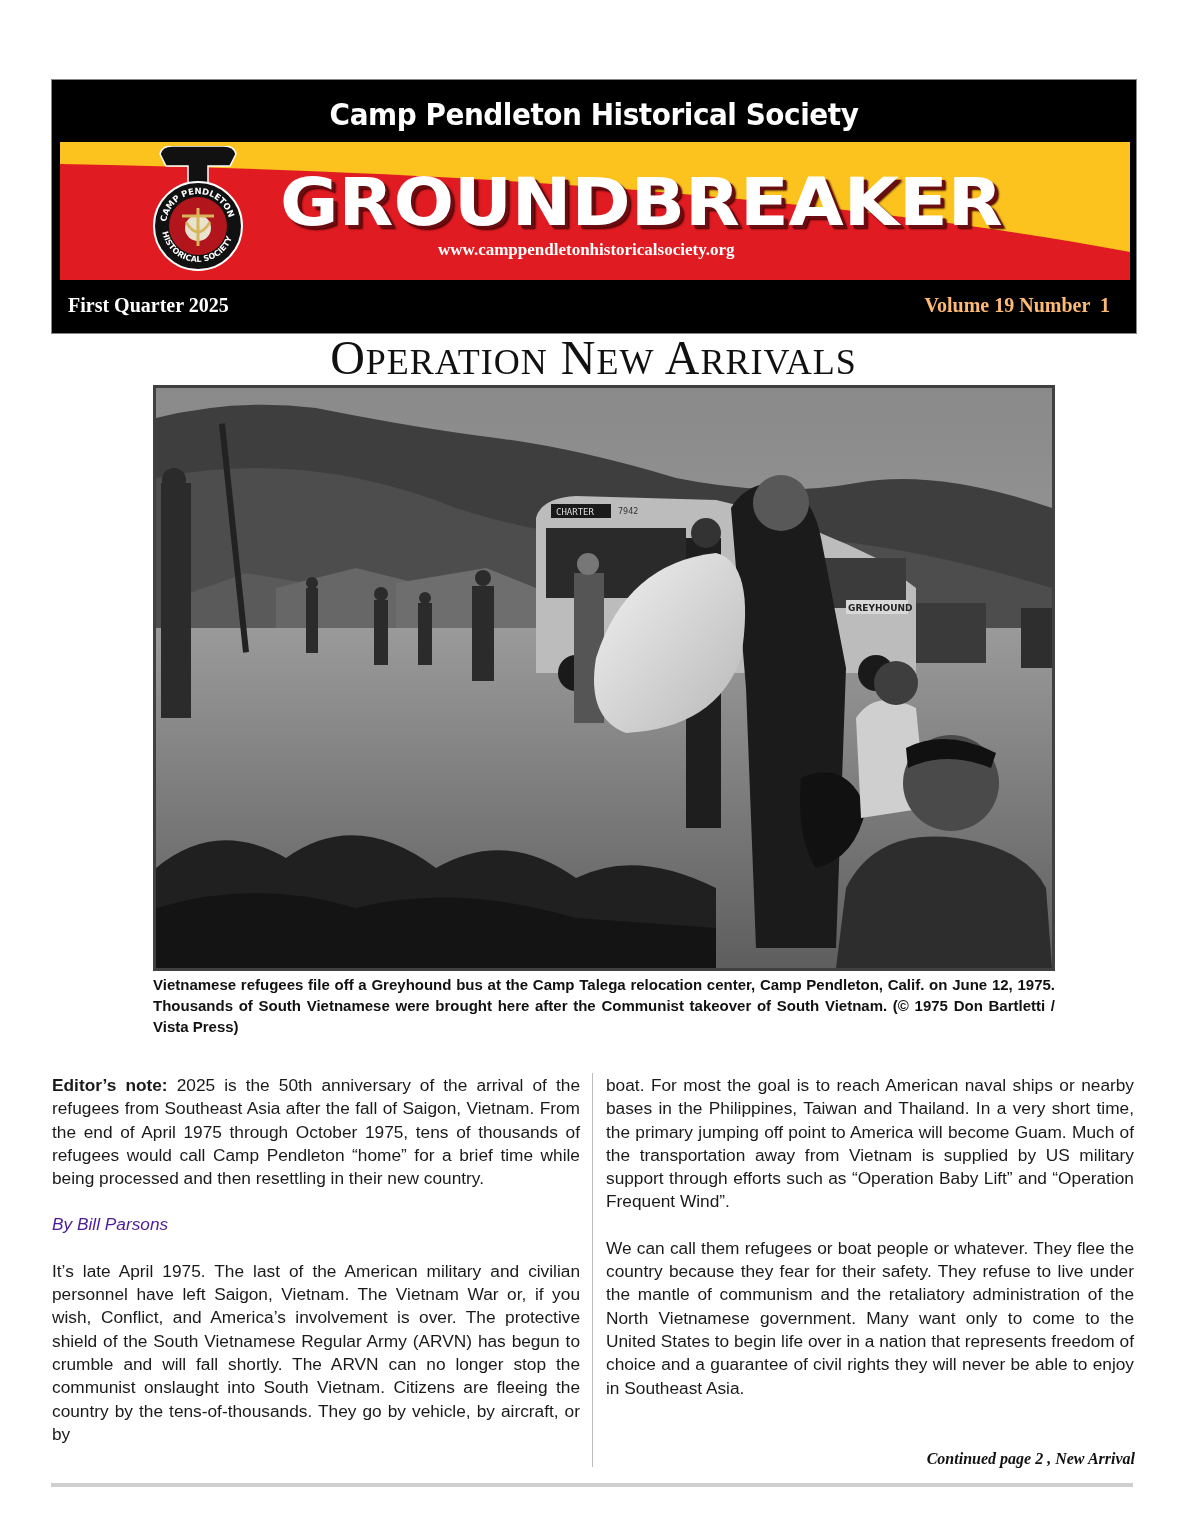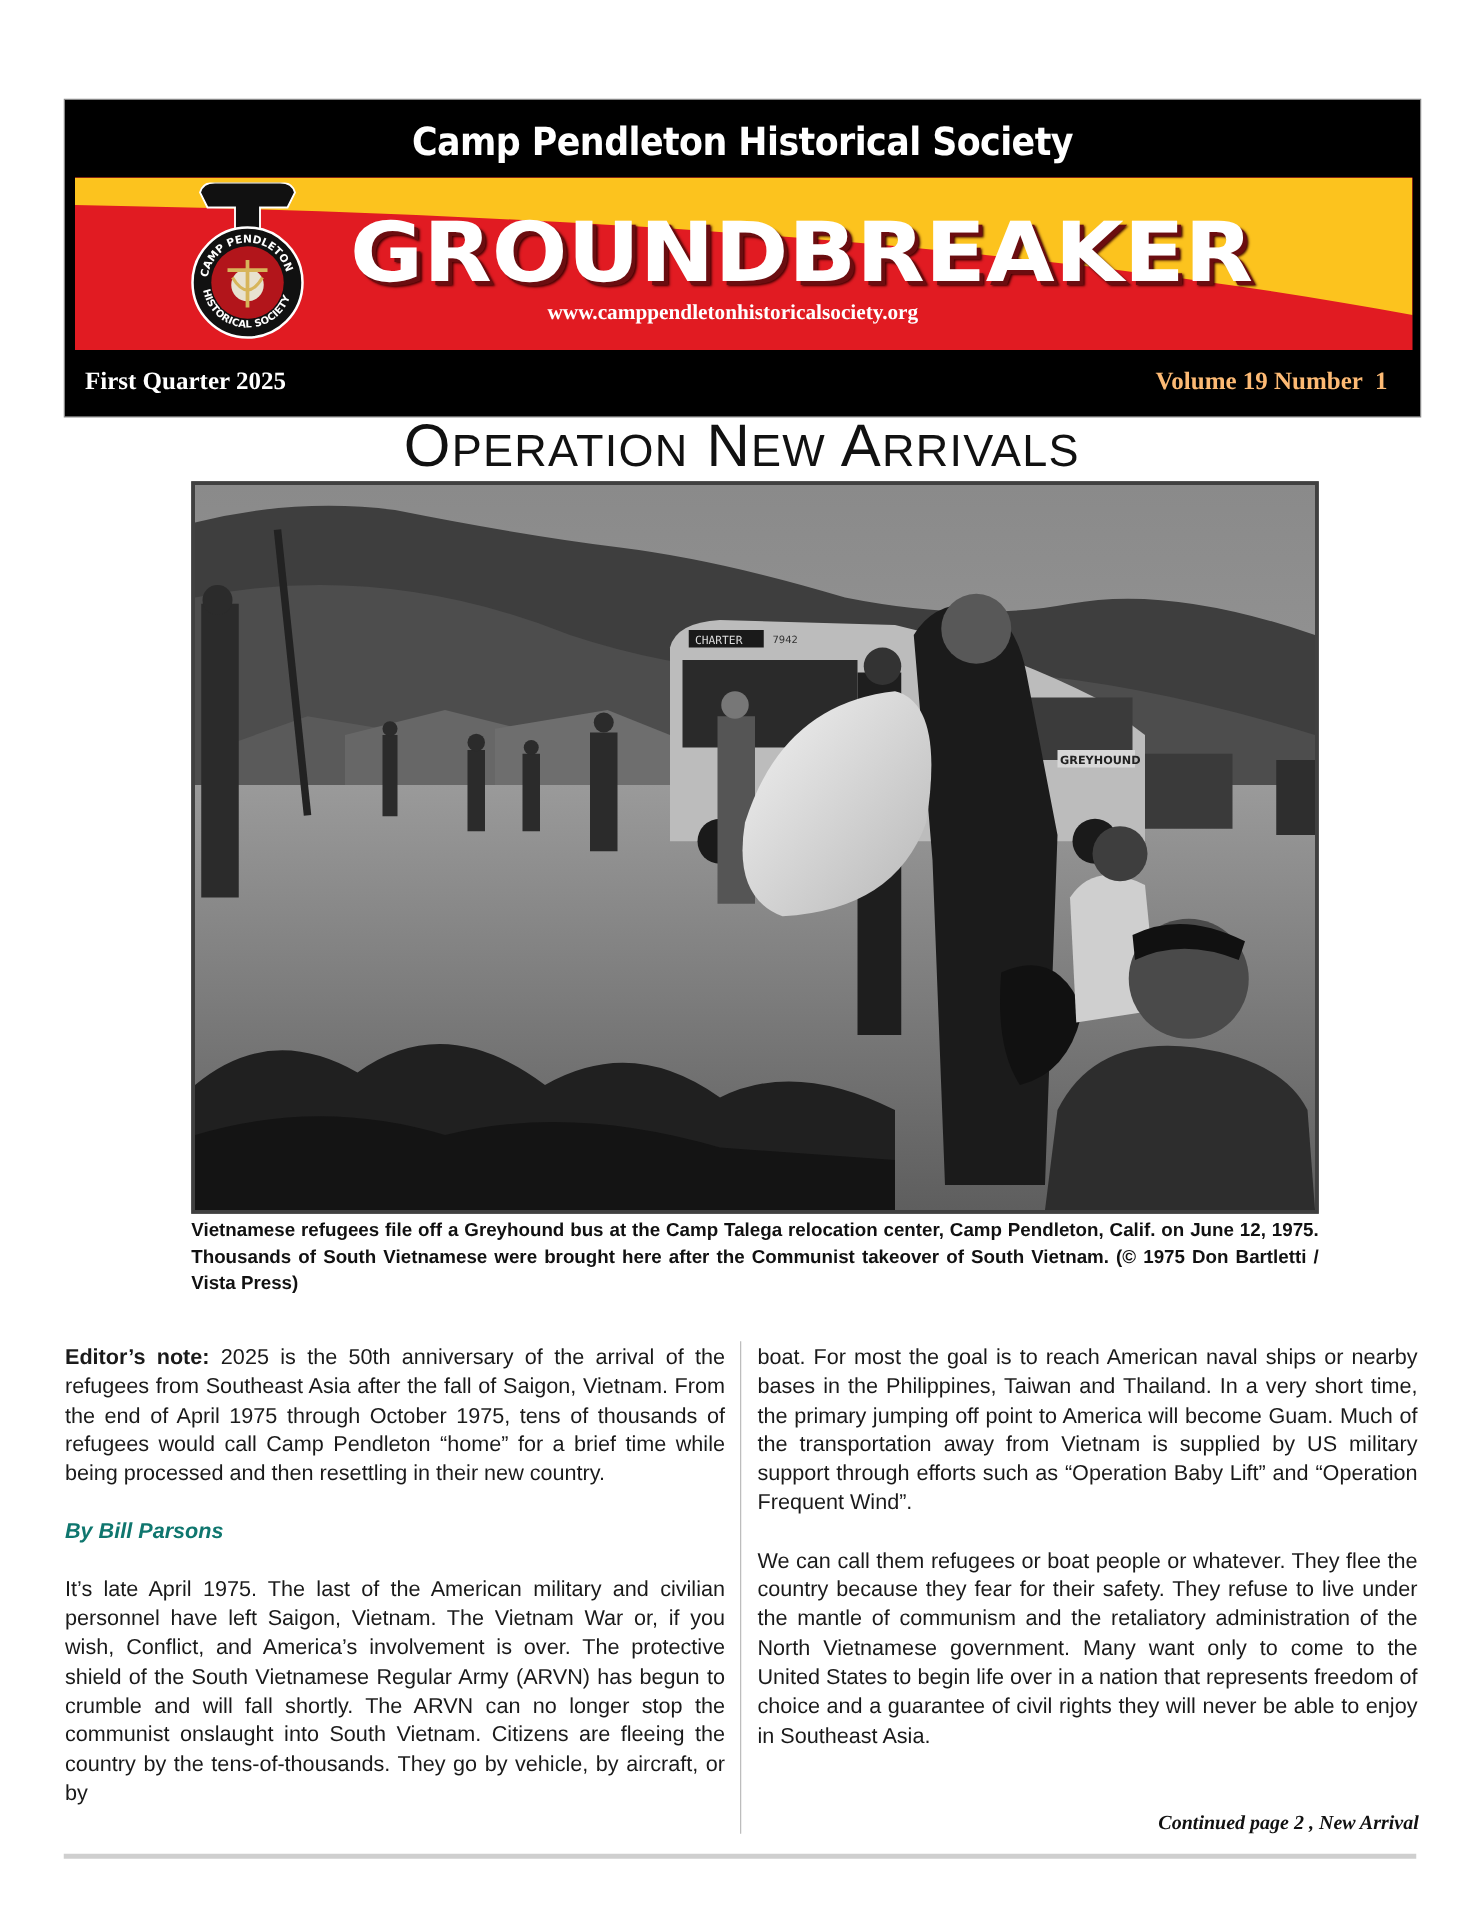--- a/index.html
+++ b/index.html
@@ -13,40 +13,40 @@
   .band svg { position: absolute; left: 0; top: 0; }
   .title { position: absolute; left: 228px; top: 84px; color: #fff; font-family: "DejaVu Sans", sans-serif; font-weight: bold;
     font-size: 66px; letter-spacing: 0px; transform: scaleX(1.08); transform-origin: left center;
     text-shadow: 3px 3px 0 #6b0d10, 4px 4px 2px #3a0000; }
   .url { position: absolute; left: 386px; top: 160px; color: #fff; font-family: "Liberation Serif", serif; font-weight: bold; font-size: 17px; }
   .issue-date { position: absolute; left: 16px; top: 214px; color: #fff; font-family: "Liberation Serif", serif; font-weight: bold; font-size: 20px; }
   .issue-vol { position: absolute; right: 26px; top: 214px; color: #fdba74; font-family: "Liberation Serif", serif; font-weight: bold; font-size: 20px; white-space: pre; }
   .logo { position: absolute; left: 100px; top: 66px; width: 92px; height: 126px; }
 
   
-  .headline { position: absolute; left: 0; width: 1187px; top: 330px; text-align: center; font-family: Liberation Sans, sans-serif;
+  .headline { position: absolute; left: 0; width: 1187px; top: 330px; text-align: center; font-family: Liberation Serif, serif;
     font-size: 48px; color: #111; letter-spacing: 1px; }
   .headline .sc { font-size: 36px; }
 
   
   .photo { position: absolute; left: 153px; top: 385px; width: 896px; height: 580px; border: 3px solid #404040; background: #666; overflow: hidden; }
   .photo svg { display: block; }
   .watermark { position: absolute; left: 60px; top: 516px; color: rgba(230,230,230,0.8); font-family: "DejaVu Sans Mono", monospace; font-size: 19px; letter-spacing: -0.5px; }
 
   .caption { position: absolute; left: 153px; top: 974px; width: 902px; font-family: "Liberation Sans", sans-serif; font-weight: bold;
     font-size: 15px; line-height: 21px; color: #111; text-align: justify; }
 
   
   .col { position: absolute; top: 1072px; width: 532px; font-family: "Liberation Sans", sans-serif; font-size: 17.3px; line-height: 23.3px; color: #1a1a1a; }
   .col p { margin: 2px; text-align: justify; }
   .col-left { left: 50px; }
   .col-right { left: 604px; }
   .col-divider { position: absolute; left: 592px; top: 1073px; width: 1px; height: 394px; background: #bdbdbd; }
   .lead { font-weight: bold; }
-  .byline { font-style: italic; color: #0f766e; margin-top: 23px !important; font-weight: bold; }
+  .byline { font-style: italic; color: #4c1d95; margin-top: 23px !important; }
   .gap { margin-top: 23px !important; }
   .continued { position: absolute; right: 52px; top: 1450px; font-family: "Liberation Serif", serif; font-style: italic; font-weight: bold; font-size: 16px; text-align: center; }
   .bottom-rule { position: absolute; left: 51px; top: 1483px; width: 1082px; height: 4px; background: #cfcfcf; }
 </style>
 </head>
 <body>
 
 <header class="masthead">
   <div class="society-name">Camp Pendleton Historical Society</div>
 

